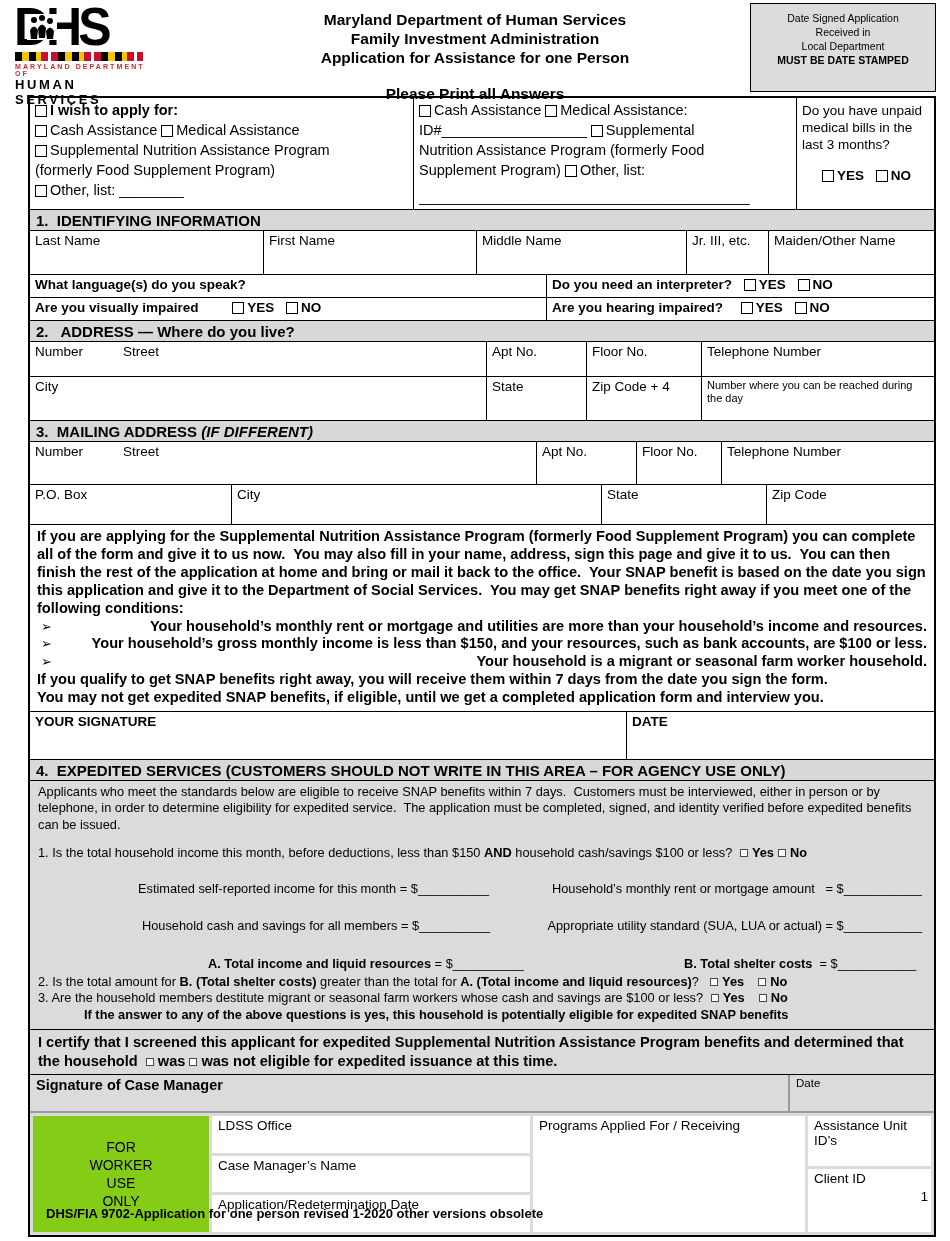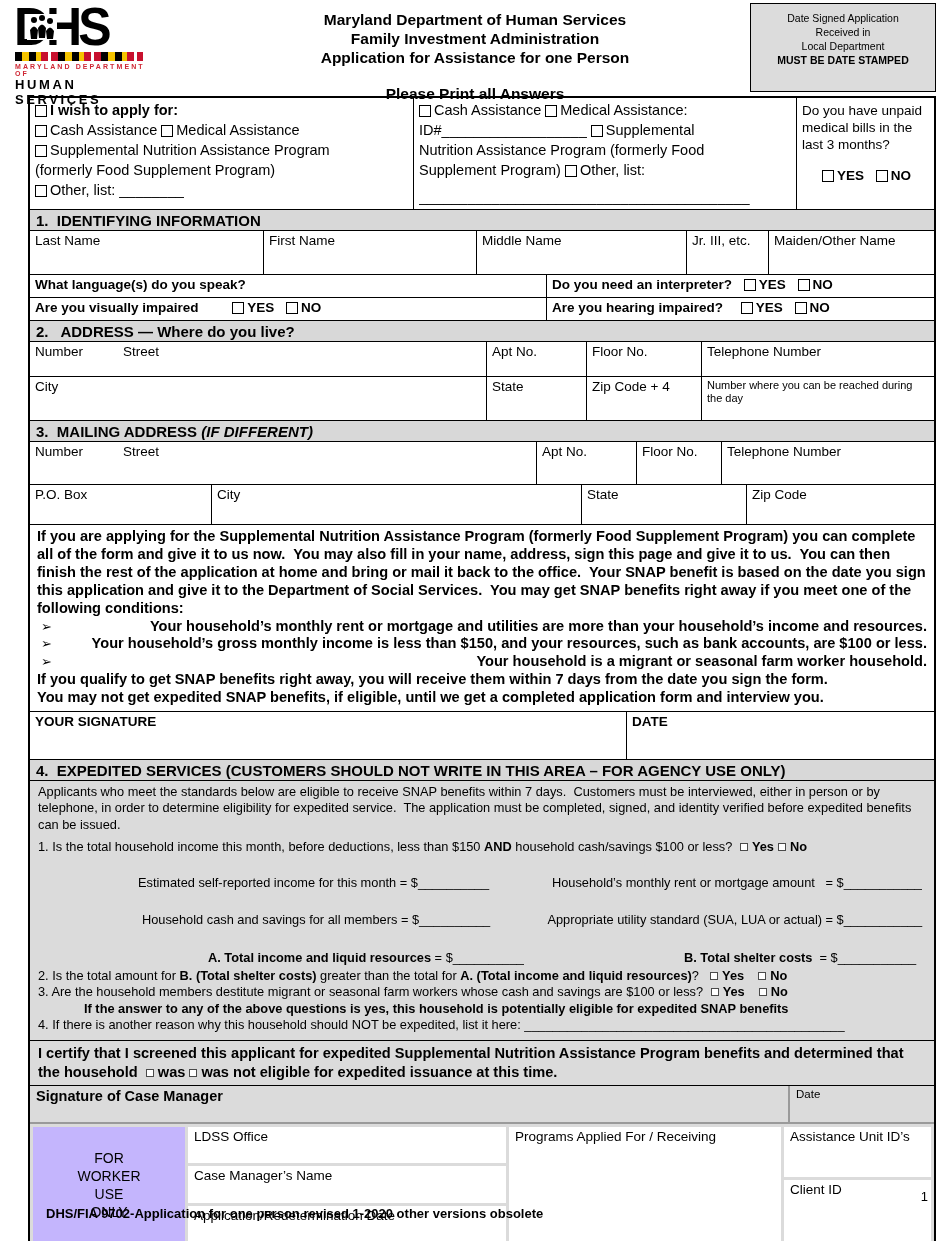--- a/index.html
+++ b/index.html
@@ -53,56 +53,56 @@
 
   .a1-row { height: 35px; }
   .a1-street { width: 457px; } .a1-apt { width: 100px; } .a1-floor { width: 115px; } .a1-phone { flex: 1; }
   .a2-row { height: 44px; }
   .small-note { font-size: 11px; line-height: 13px; padding-top: 2px; }
   .label-gap { display: inline-block; width: 40px; }
 
   .m1-row { height: 43px; }
   .m1-street { width: 507px; } .m1-apt { width: 100px; } .m1-floor { width: 85px; } .m1-phone { flex: 1; }
   .m2-row { height: 40px; }
-  .m2-po { width: 182px; } .m2-city { width: 370px; } .m2-state { width: 165px; } .m2-zip { flex: 1; }
+  .m2-po { width: 202px; } .m2-city { width: 370px; } .m2-state { width: 165px; } .m2-zip { flex: 1; }
   .hdr-italic { font-style: italic; }
 
   .snap-block { border-bottom: 1.5px solid #000; padding: 3px 7px 4px 7px; font-weight: bold;
     font-size: 14.6px; line-height: 17.9px; }
   .snap-para { white-space: pre-wrap; }
   .snap-bullet { display: flex; }
   .snap-bullet .arrow { width: 18px; padding-left: 4px; flex: none; font-weight: normal; font-size: 13px; }
   .snap-bullet .btext { flex: 1; text-align: right; }
 
   .sig-row { height: 48px; font-weight: bold; }
   .sig-left { width: 597px; } .sig-right { flex: 1; }
 
   .exp-body { background: var(--agency-bg,#dbdbdb); border-bottom: 1.5px solid #000;
     font-size: 12.8px; line-height: 16.4px; padding: 3px 8px 6px 8px; }
-  .exp-intro { white-space: pre-wrap; margin-bottom: 6px; }
+  .exp-intro { white-space: pre-wrap; margin-bottom: 12px; }
   .exp-line { white-space: pre-wrap; }
   .money-row { display: flex; padding: 2px 0; margin-top: 17px; }
   .money-left { margin-left: 100px; white-space: pre-wrap; }
   .money-right { margin-left: auto; margin-right: 4px; white-space: pre-wrap; }
   .money-left2 { margin-left: 104px; white-space: pre-wrap; }
   .totals-left { margin-left: 170px; white-space: pre-wrap; }
   .totals-right { margin-left: auto; margin-right: 10px; white-space: pre-wrap; }
   .note-line { font-weight: bold; padding-left: 46px; }
   .yn-far { margin-left: 14px; }
 
   .certify-block { background: var(--agency-bg,#dbdbdb); border-bottom: 1.5px solid #000;
     font-weight: bold; font-size: 14.6px; line-height: 19px; padding: 3px 8px; }
   .cm-row { background: var(--agency-bg,#dbdbdb); border-bottom: 2px solid #9a9a9a; height: 38px; display: flex; }
   .cm-left { flex: 1; font-weight: bold; font-size: 14.5px; padding: 2px 6px; }
   .cm-right { width: 146px; border-left: 2px solid #9a9a9a; font-size: 11.5px; padding: 2px 6px; }
 
   .worker-area { background: var(--agency-bg,#dbdbdb); padding: 3px; display: flex; gap: 3px; height: 122px; }
   .w-col { display: flex; flex-direction: column; gap: 3px; }
   .w-cell { background: #fff; font-size: 13.5px; padding: 2px 6px; }
-  .w-left { width: 152px; background: #c4b5fd; display: flex; align-items: center; justify-content: center;
+  .w-left { width: 176px; background: #84cc16; display: flex; align-items: center; justify-content: center;
     text-align: center; font-size: 14px; line-height: 18px; white-space: pre-line; }
   .w-mid { width: 318px; } .w-mid .w-cell { flex: 1; }
   .w-prog { width: 272px; background: #fff; padding: 2px 6px; font-size: 13.5px; }
   .w-right { flex: 1; } .w-right .w-cell:first-child { height: 50px; } .w-right .w-cell:last-child { flex: 1; }
 
   .footer-text { position: absolute; left: 28px; top: 1206px; font-weight: bold; font-size: 13px; margin-left: 18px; }
   .page-num { position: absolute; right: 22px; top: 1189px; font-size: 13px; }
 </style>
 </head>
 <body>
@@ -260,21 +260,20 @@
           <span class="money-left2">Household cash and savings for all members = $__________</span>
           <span class="money-right">Appropriate utility standard (SUA, LUA or actual) = $___________</span>
         </div>
       <div class="money-row">
           <span class="totals-left"><span class="bold">A. Total income and liquid resources</span><span> = $__________</span></span>
           <span class="totals-right"><span class="bold">B. Total shelter costs</span><span>  = $___________</span></span>
         </div>
       <div class="exp-line"><span>2. Is the total amount for </span><span class="bold">B. (Total shelter costs)</span><span> greater than the total for </span><span class="bold">A. (Total income and liquid resources)</span><span>?  </span><span class="sq"></span><span class="bold">Yes</span><span class="sq yn-far"></span><span class="bold">No</span></div>
       <div class="exp-line"><span>3. Are the household members destitute migrant or seasonal farm workers whose cash and savings are $100 or less? </span><span class="sq"></span><span class="bold">Yes</span><span class="sq yn-far"></span><span class="bold">No</span></div>
       <div class="note-line">If the answer to any of the above questions is yes, this household is potentially eligible for expedited SNAP benefits</div>
-      <div class="exp-line"><span>4. If there is another reason why this household should NOT be expedited, list it here: </span><span>_____________________________________________</span></div>
     </div>
 
     <div class="certify-block"><span>I certify that I screened this applicant for expedited Supplemental Nutrition Assistance Program benefits and determined that the household </span><span class="sq"></span><span>was</span><span class="sq"></span><span>was not eligible for expedited issuance at this time.</span></div>
 
     <div class="cm-row">
       <div class="cm-left"><span>Signature of Case Manager</span></div>
       <div class="cm-right"><span>Date</span></div>
     </div>
 
     <div class="worker-area">

